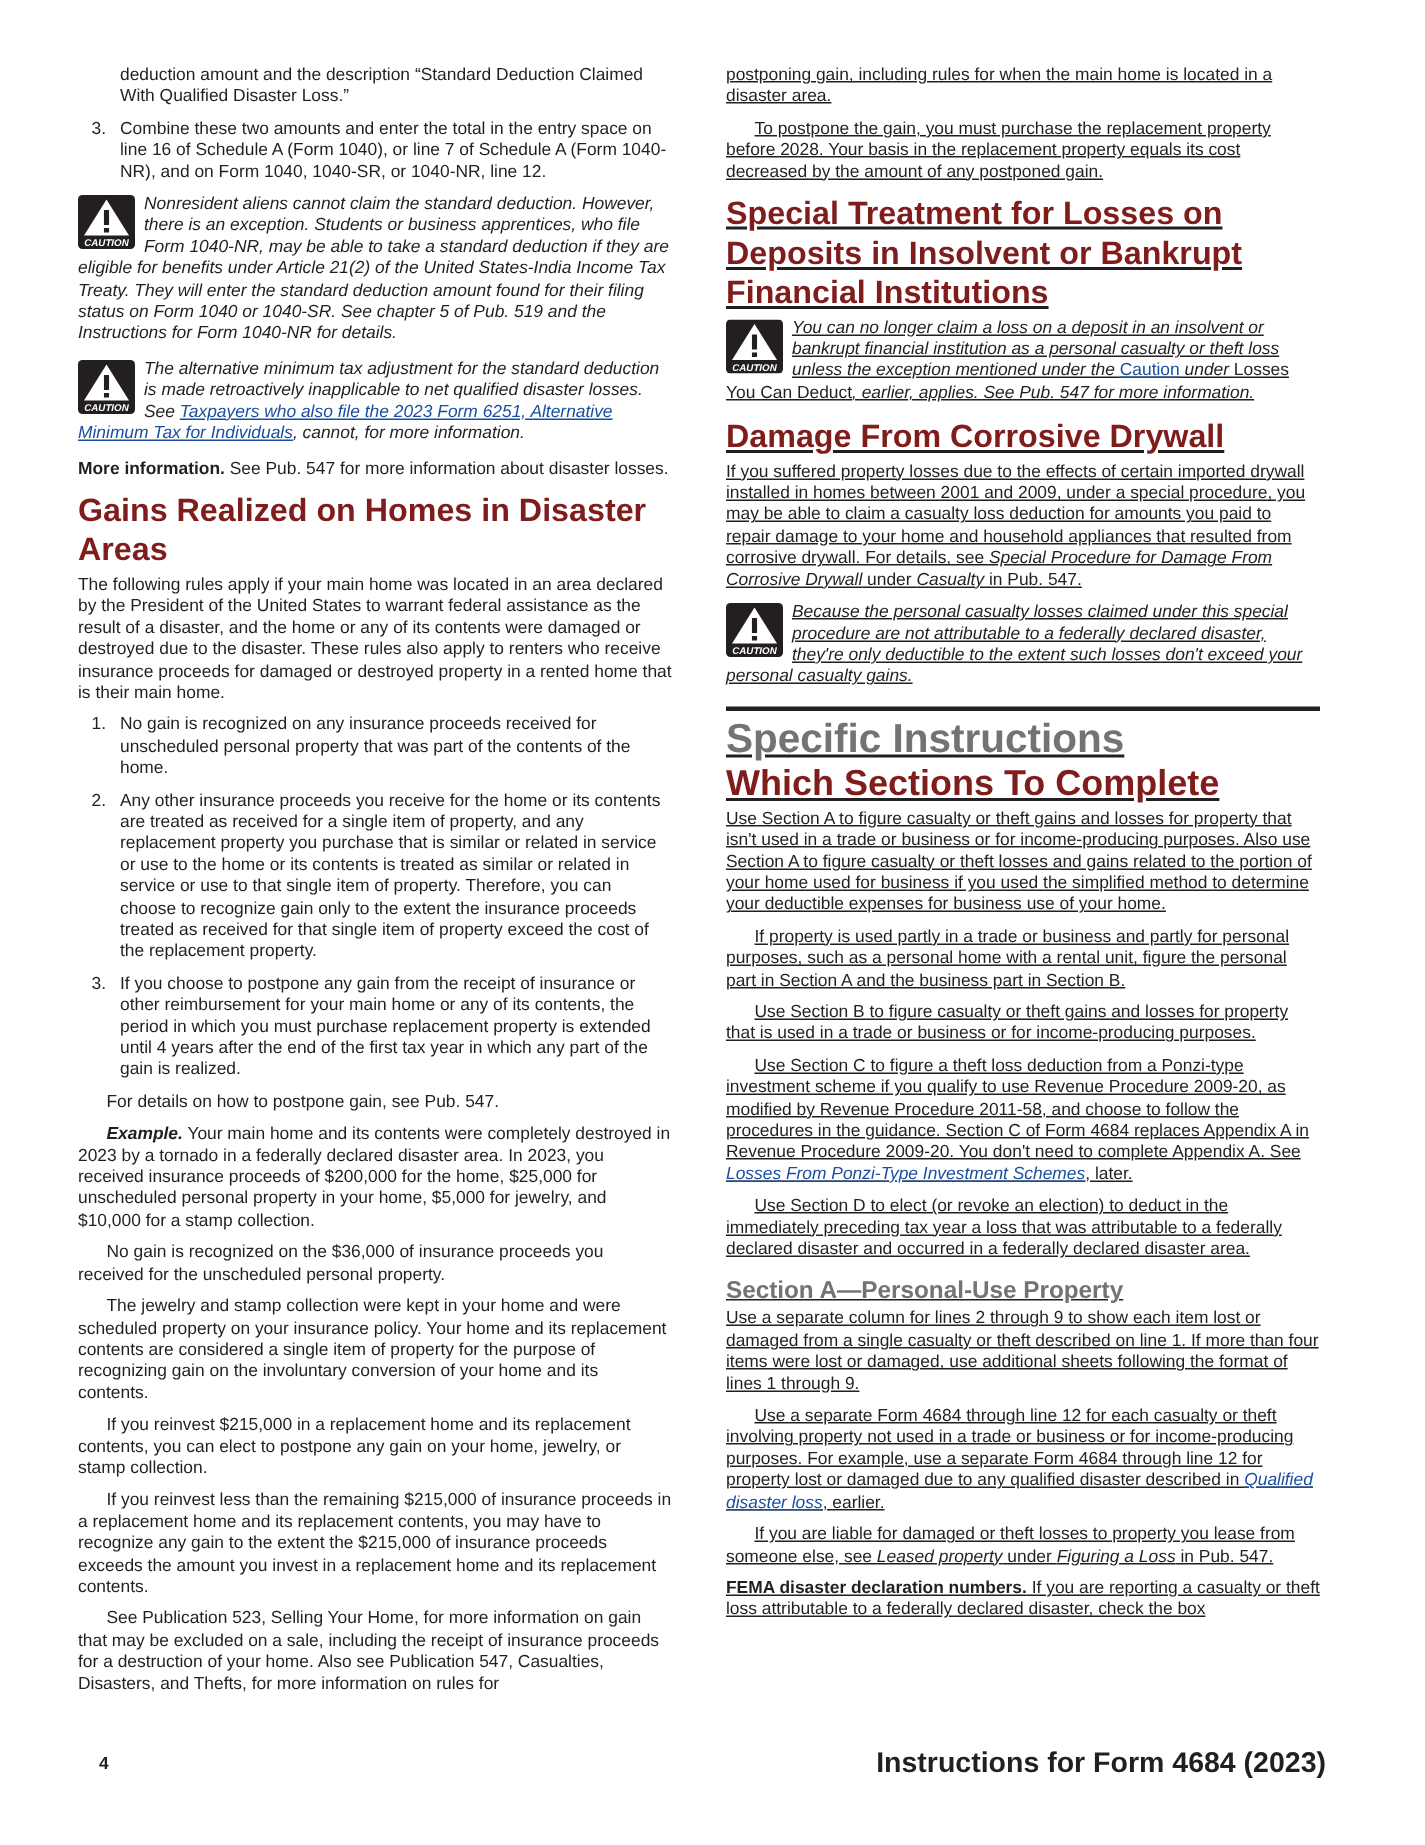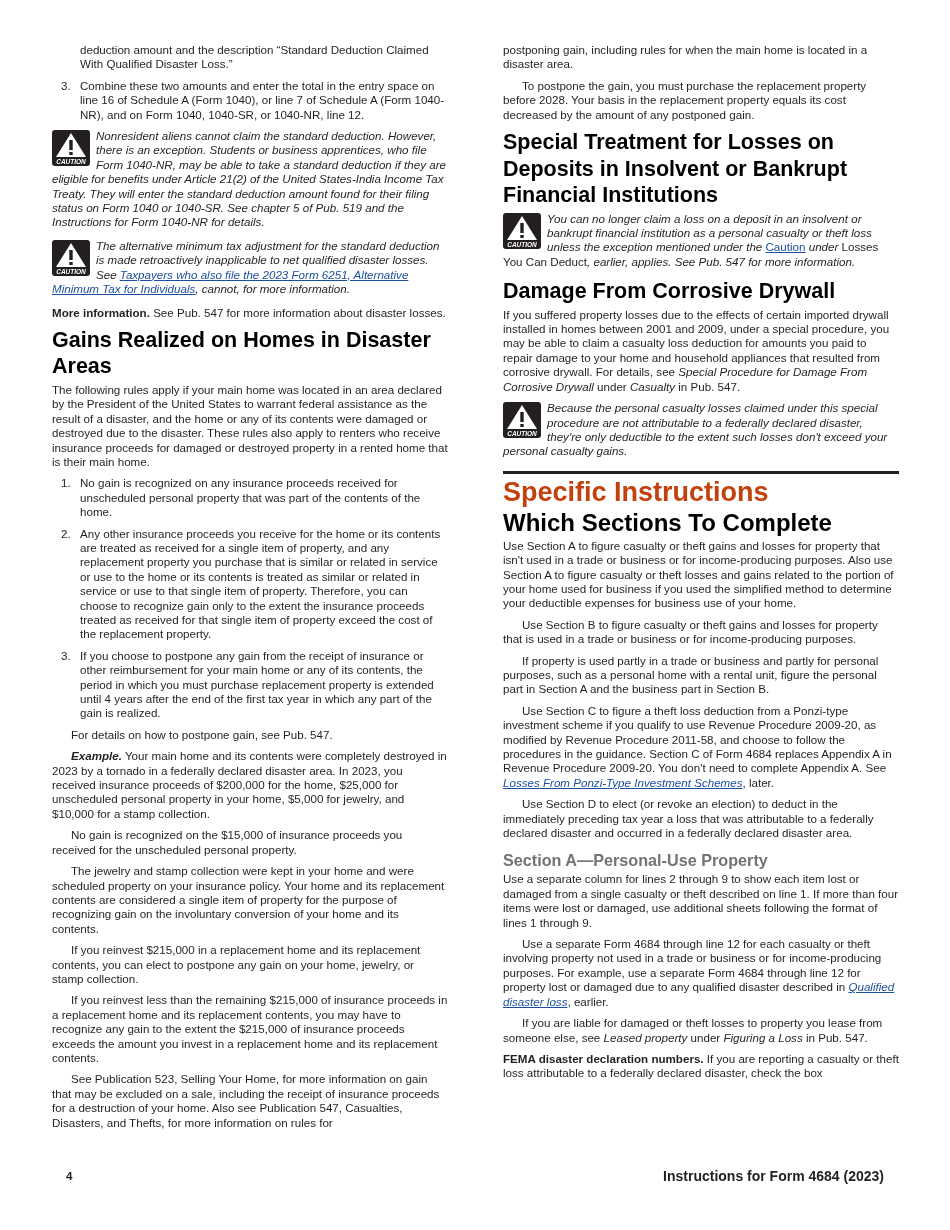--- a/index.html
+++ b/index.html
@@ -3,42 +3,42 @@
 <meta charset="utf-8">
 <style>
   html, body { margin: 0; padding: 0; background: #ffffff; }
   body {
     width: 950px; height: 1230px; position: relative; overflow: hidden;
     font-family: "Liberation Sans", sans-serif; color: #231f20;
     font-size: 11.6px; line-height: 14.4px;
   }
   .col { position: absolute; top: 43px; width: 396px; }
   .col-left { left: 52px; }
-  .col-right { left: 503px; }
+  .col-right { left: 484px; text-decoration: underline; }
   p { margin: 0 0 7px 0; }
   p.indent { text-indent: 19px; }
   .ol { margin: 0 0 7px 0; padding: 0; list-style: none; }
   .ol li { position: relative; padding-left: 28px; margin-bottom: 7px; }
   .ol li .num { position: absolute; left: 9px; top: 0; }
   .cont { padding-left: 28px; }
-  h2 { font-size: 21.5px; line-height: 26.5px; font-weight: bold; margin: 4px 0 3px 0; color: #000000; }
-  h1 { font-size: 27px; line-height: 32px; font-weight: bold; margin: 2px 0 2px 0; color: #c2410c; }
+  h2 { font-size: 21.5px; line-height: 26.5px; font-weight: bold; margin: 4px 0 3px 0; color: #7f1d1d; }
+  h1 { font-size: 27px; line-height: 32px; font-weight: bold; margin: 2px 0 2px 0; color: #737373; }
   h2.sub { font-size: 24px; line-height: 26px; margin: 0 0 3px 0; }
   h3 { font-size: 16.2px; line-height: 20px; font-weight: bold; margin: 10px 0 2px 0; color: #737373; }
   .rule { height: 3px; background: #231f20; margin: 12px 0 2px 0; }
   .caution { font-style: italic; margin: 0 0 9px 0; }
   .caution .icon { float: left; width: 38px; height: 36px; margin: 1px 6px 0 0; }
   .caution .roman { font-style: normal; }
   a.lnk { color: #1a4e9e; text-decoration: underline; }
   a.lnk.it { font-style: italic; }
   .bold { font-weight: bold; }
   .it { font-style: italic; }
   .footer { position: absolute; top: 1169px; font-weight: bold; }
   .footer-left { left: 66px; font-size: 11.6px; }
-  .footer-right { right: 66px; font-size: 14px; }
+  .footer-right { right: 66px; font-size: 19px; }
 </style>
 </head>
 <body>
 
 <div class="col col-left">
 
   <p class="cont">deduction amount and the description “Standard Deduction Claimed With Qualified Disaster Loss.”</p>
 
   <ul class="ol">
     <li>
@@ -87,21 +87,21 @@
     <li>
       <span class="num">3.</span>
       <span>If you choose to postpone any gain from the receipt of insurance or other reimbursement for your main home or any of its contents, the period in which you must purchase replacement property is extended until 4 years after the end of the first tax year in which any part of the gain is realized.</span>
     </li>
   </ul>
 
   <p class="indent">For details on how to postpone gain, see Pub. 547.</p>
 
   <p class="indent"><span class="bold it">Example.</span><span> Your main home and its contents were completely destroyed in 2023 by a tornado in a federally declared disaster area. In 2023, you received insurance proceeds of $200,000 for the home, $25,000 for unscheduled personal property in your home, $5,000 for jewelry, and $10,000 for a stamp collection.</span></p>
 
-  <p class="indent">No gain is recognized on the $15,000 of insurance proceeds you received for the unscheduled personal property.</p>
+  <p class="indent">No gain is recognized on the $36,000 of insurance proceeds you received for the unscheduled personal property.</p>
   <p class="indent">The jewelry and stamp collection were kept in your home and were scheduled property on your insurance policy. Your home and its replacement contents are considered a single item of property for the purpose of recognizing gain on the involuntary conversion of your home and its contents.</p>
   <p class="indent">If you reinvest $215,000 in a replacement home and its replacement contents, you can elect to postpone any gain on your home, jewelry, or stamp collection.</p>
   <p class="indent">If you reinvest less than the remaining $215,000 of insurance proceeds in a replacement home and its replacement contents, you may have to recognize any gain to the extent the $215,000 of insurance proceeds exceeds the amount you invest in a replacement home and its replacement contents.</p>
   <p class="indent">See Publication 523, Selling Your Home, for more information on gain that may be excluded on a sale, including the receipt of insurance proceeds for a destruction of your home. Also see Publication 547, Casualties, Disasters, and Thefts, for more information on rules for</p>
 </div>
 
 <div class="col col-right">
 
   <p>postponing gain, including rules for when the main home is located in a disaster area.</p>
   <p class="indent">To postpone the gain, you must purchase the replacement property before 2028. Your basis in the replacement property equals its cost decreased by the amount of any postponed gain.</p>
@@ -133,22 +133,22 @@
     </svg>
     <span>Because the personal casualty losses claimed under this special procedure are not attributable to a federally declared disaster, they're only deductible to the extent such losses don't exceed your personal casualty gains.</span>
   </div>
 
   <div class="rule"></div>
 
   <h1>Specific Instructions</h1>
   <h2 class="sub">Which Sections To Complete</h2>
 
   <p>Use Section A to figure casualty or theft gains and losses for property that isn't used in a trade or business or for income-producing purposes. Also use Section A to figure casualty or theft losses and gains related to the portion of your home used for business if you used the simplified method to determine your deductible expenses for business use of your home.</p>
+  <p class="indent">If property is used partly in a trade or business and partly for personal purposes, such as a personal home with a rental unit, figure the personal part in Section A and the business part in Section B.</p>
   <p class="indent">Use Section B to figure casualty or theft gains and losses for property that is used in a trade or business or for income-producing purposes.</p>
-  <p class="indent">If property is used partly in a trade or business and partly for personal purposes, such as a personal home with a rental unit, figure the personal part in Section A and the business part in Section B.</p>
 
   <p class="indent"><span>Use Section C to figure a theft loss deduction from a Ponzi-type investment scheme if you qualify to use Revenue Procedure 2009-20, as modified by Revenue Procedure 2011-58, and choose to follow the procedures in the guidance. Section C of Form 4684 replaces Appendix A in Revenue Procedure 2009-20. You don't need to complete Appendix A. See </span><a class="lnk it" href="#">Losses From Ponzi-Type Investment Schemes</a><span>, later.</span></p>
 
   <p class="indent">Use Section D to elect (or revoke an election) to deduct in the immediately preceding tax year a loss that was attributable to a federally declared disaster and occurred in a federally declared disaster area.</p>
 
   <h3>Section A—Personal-Use Property</h3>
 
   <p>Use a separate column for lines 2 through 9 to show each item lost or damaged from a single casualty or theft described on line 1. If more than four items were lost or damaged, use additional sheets following the format of lines 1 through 9.</p>
 
   <p class="indent"><span>Use a separate Form 4684 through line 12 for each casualty or theft involving property not used in a trade or business or for income-producing purposes. For example, use a separate Form 4684 through line 12 for property lost or damaged due to any qualified disaster described in </span><a class="lnk it" href="#">Qualified disaster loss</a><span>, earlier.</span></p>

